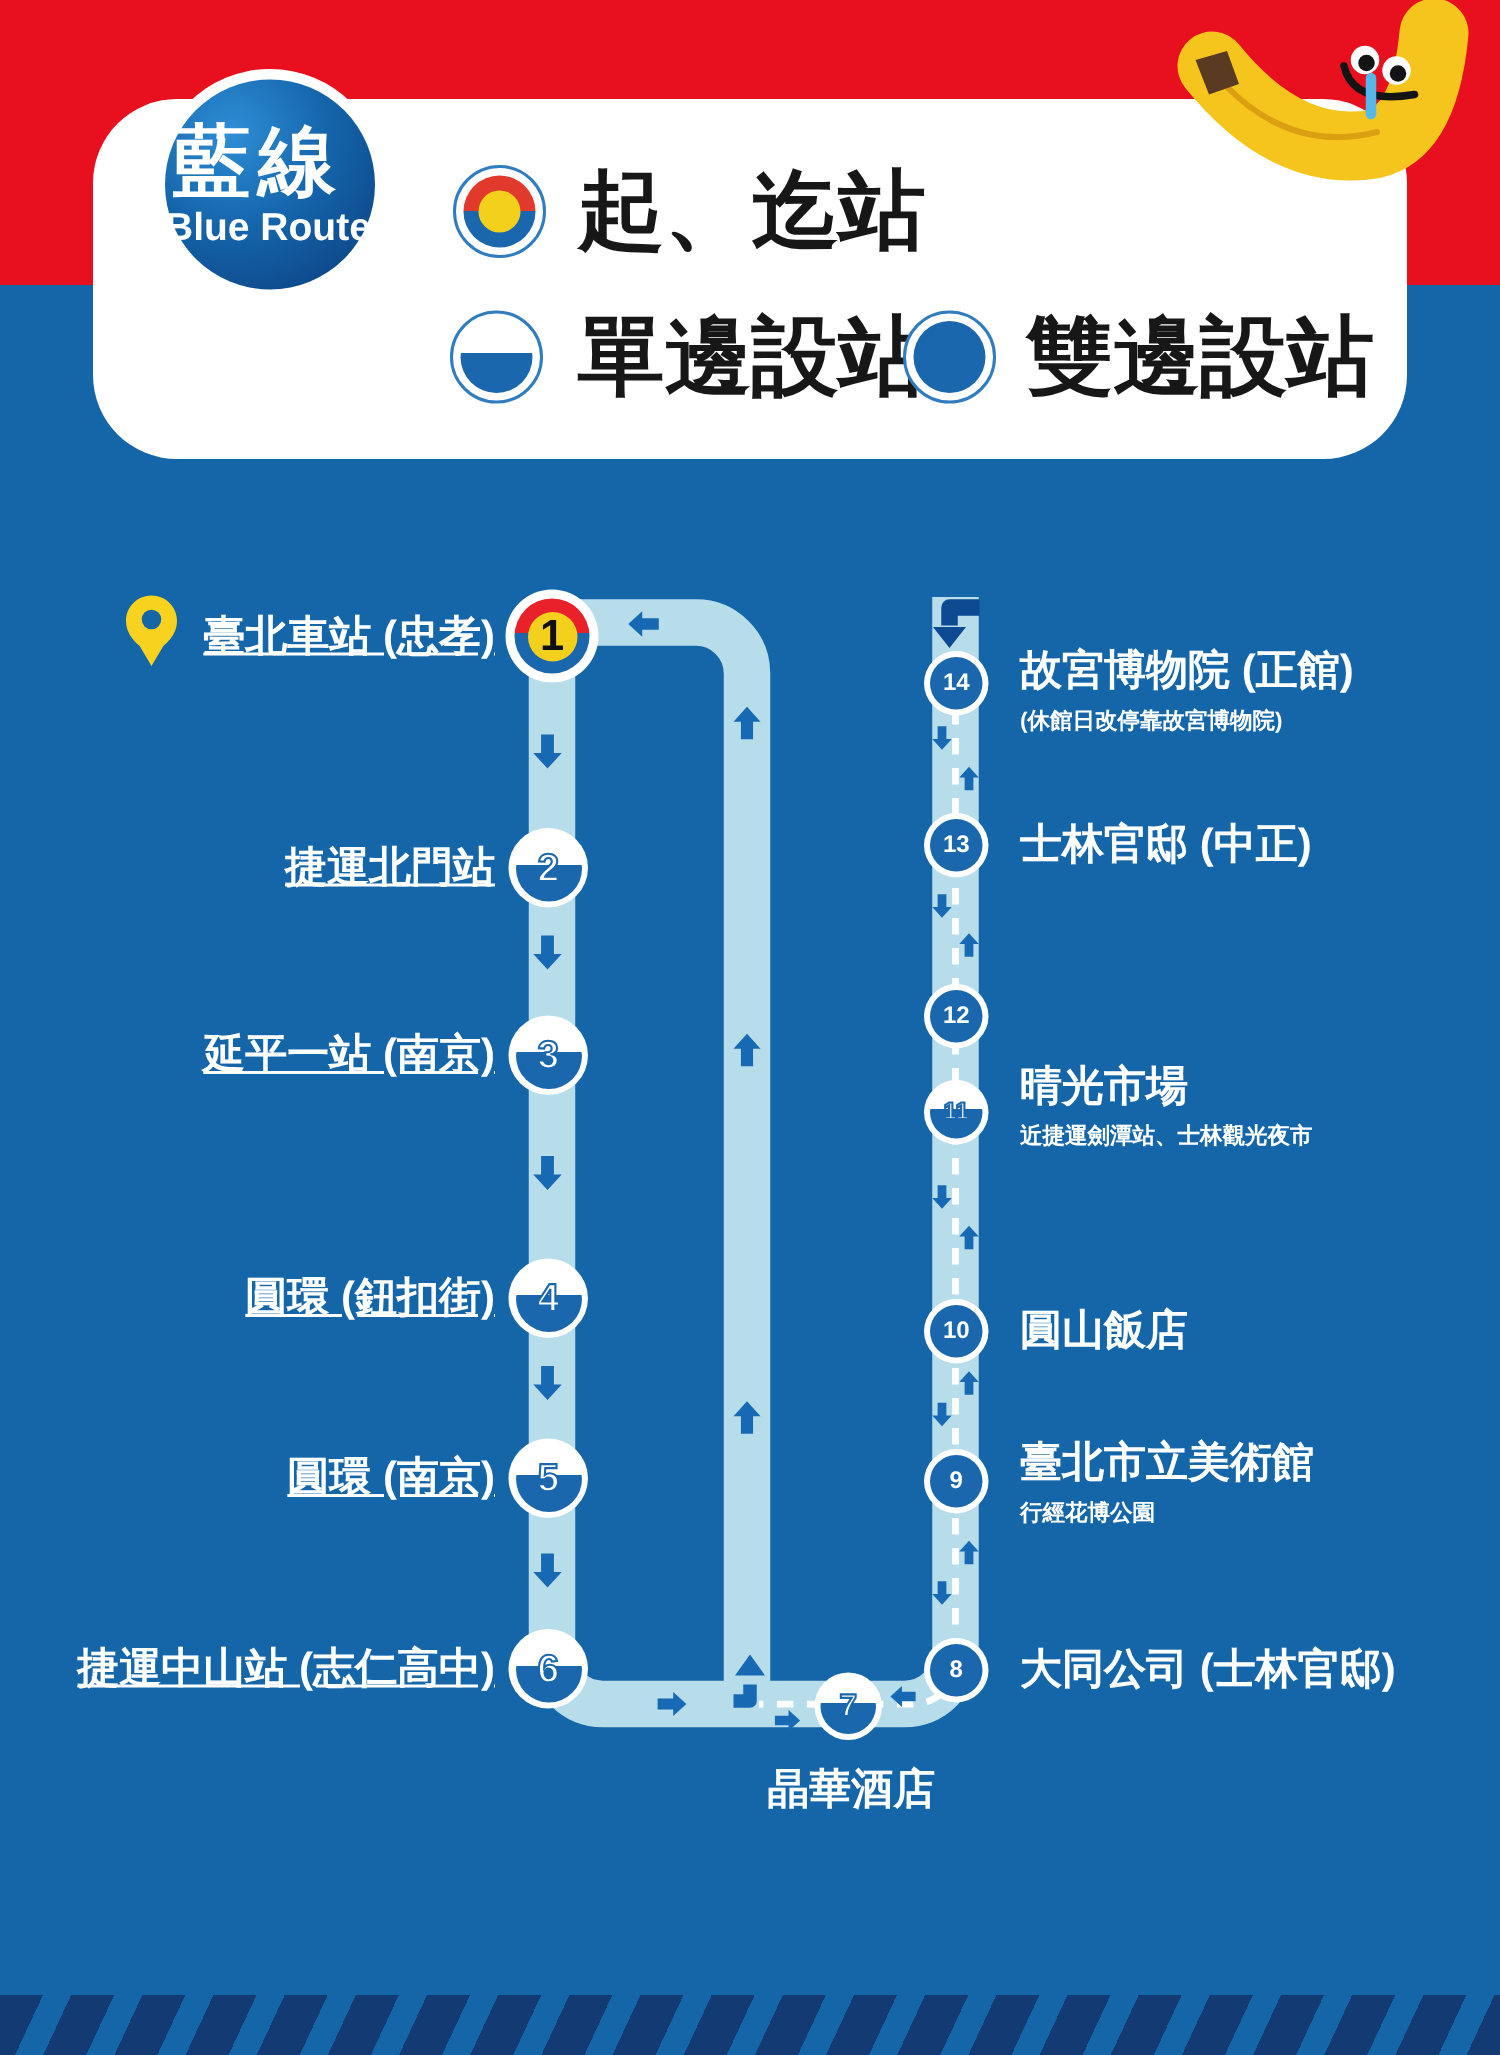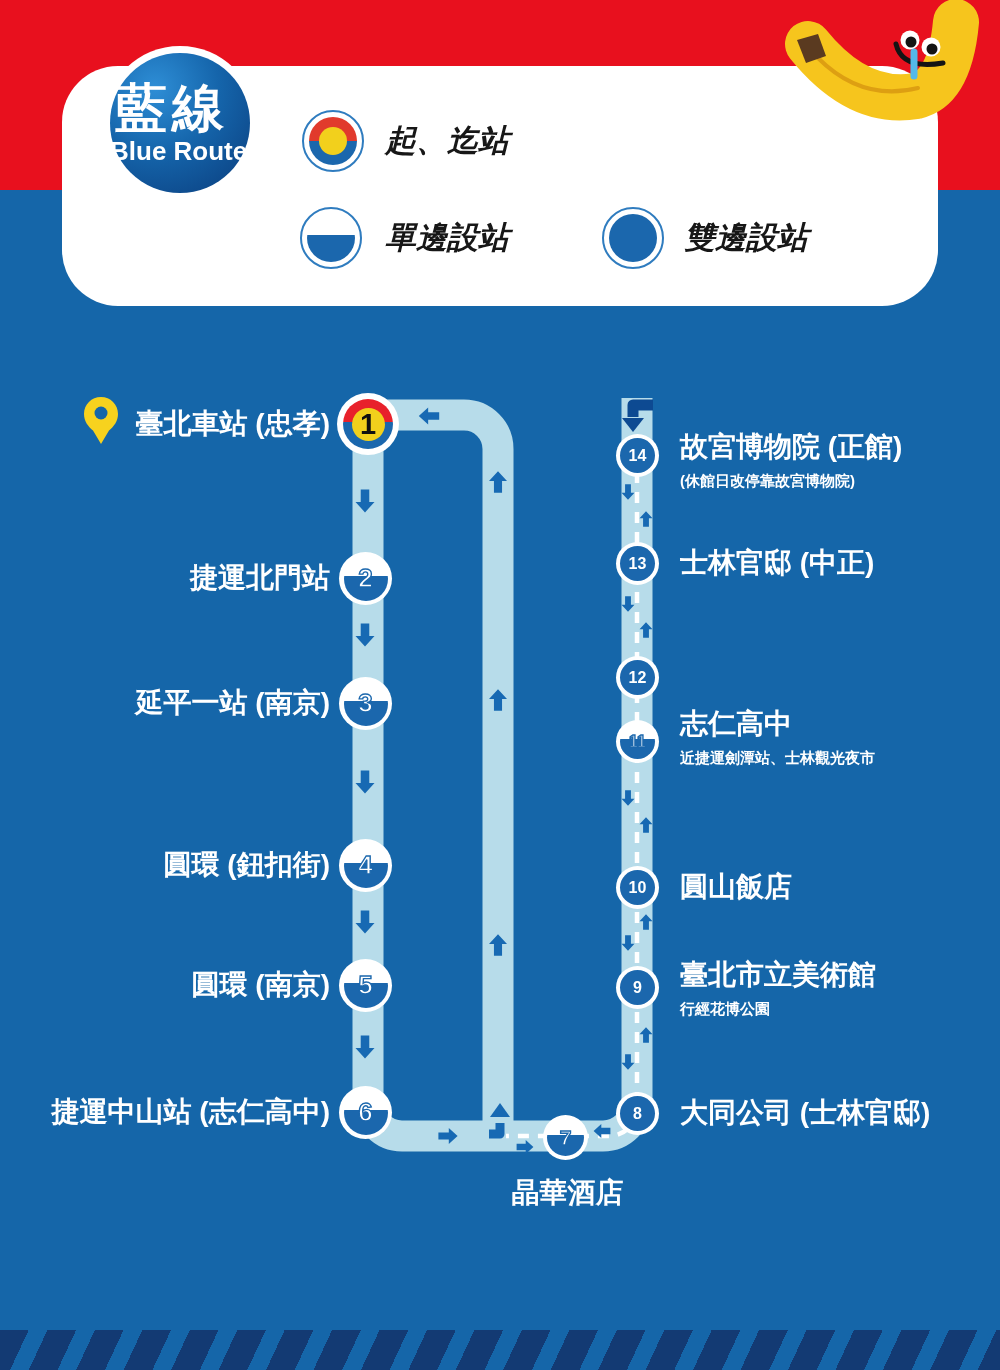--- a/index.html
+++ b/index.html
@@ -15,39 +15,39 @@
                display:flex;flex-direction:column;justify-content:center;color:#fff;}
   .badge-title{font-size:52px;font-weight:700;letter-spacing:5px;line-height:56px;margin-left:5px;}
   .badge-sub{font-size:26px;font-weight:700;line-height:30px;}
   .licon{position:absolute;width:62px;height:62px;border-radius:50%;border:2.5px solid #2f7cbf;
          background:#fff;box-sizing:border-box;display:flex;align-items:center;justify-content:center;}
   .ldisc{width:48px;height:48px;border-radius:50%;position:relative;}
   .ldisc.terminal{background:linear-gradient(180deg,#e13a2c 0 50%,#1b67ad 50% 100%);}
   .ldisc.terminal::after{content:"";position:absolute;inset:10px;border-radius:50%;background:#f2d01c;}
   .ldisc.single{background:linear-gradient(180deg,#ffffff 0 44%,#1b67ad 44% 100%);}
   .ldisc.double{background:#1b67ad;}
-  .llabel{position:absolute;font-size:31px;font-weight:700;color:#171717;line-height:62px;white-space:nowrap;font-style:italic;}
+  .llabel{position:absolute;font-size:58px;font-weight:700;color:#171717;line-height:62px;white-space:nowrap;}
   .mascot{position:absolute;left:770px;top:0;width:230px;height:145px;}
   .route{position:absolute;left:0;top:0;width:1000px;height:1370px;}
   .mk{position:absolute;border-radius:50%;background:#ffffff;display:flex;align-items:center;justify-content:center;}
   .mk .core{border-radius:50%;display:flex;align-items:center;justify-content:center;font-weight:700;}
   .sz62{width:62px;height:62px}.sz62 .core{width:50px;height:50px}
   .sz53{width:53px;height:53px}.sz53 .core{width:44px;height:44px;font-size:26px}
   .sz45{width:45px;height:45px}.sz45 .core{width:37px;height:37px;font-size:21px}
   .sz43{width:43px;height:43px}.sz43 .core{width:35px;height:35px;font-size:16px}
   .core.half{background:linear-gradient(180deg,#ffffff 0 44%,#1b67ad 44% 100%);color:#fff;
              -webkit-text-stroke:1.4px #1b67ad;}
   .core.solid{background:#1b67ad;color:#fff;}
   .core.term{background:linear-gradient(180deg,#e8212b 0 46%,#1b67ad 46% 100%);}
   .term-yellow{width:33px;height:33px;border-radius:50%;background:#f2d01c;display:flex;
                align-items:center;justify-content:center;font-size:29px;font-weight:700;color:#101010;}
   .lbl{position:absolute;color:#ffffff;white-space:nowrap;}
   .lbl-main{font-size:28px;font-weight:700;line-height:34px;}
   .lbl-sub{font-size:15px;font-weight:600;line-height:26px;margin-top:4px;}
-  .lbl.leftcol{}
+  .lbl.leftcol{text-decoration:underline;}
   .lbl.ctr{text-align:center;}
 </style>
 </head>
 <body>
 
 <div class="page">
 
   <div class="banner"></div>
   <div class="stripes"></div>
   <div class="card"></div>
@@ -198,21 +198,21 @@
     <div class="lbl-main">大同公司 (士林官邸)</div>
     </div>
   <div class="lbl" style="left:680px;top:958px">
     <div class="lbl-main">臺北市立美術館</div>
     <div class="lbl-sub">行經花博公園</div>
     </div>
   <div class="lbl" style="left:680px;top:870px">
     <div class="lbl-main">圓山飯店</div>
     </div>
   <div class="lbl" style="left:680px;top:707px">
-    <div class="lbl-main">志仁高中</div>
+    <div class="lbl-main">晴光市場</div>
     <div class="lbl-sub">近捷運劍潭站、士林觀光夜市</div>
     </div>
   <div class="lbl" style="left:680px;top:546px">
     <div class="lbl-main">士林官邸 (中正)</div>
     </div>
   <div class="lbl" style="left:680px;top:430px">
     <div class="lbl-main">故宮博物院 (正館)</div>
     <div class="lbl-sub">(休館日改停靠故宮博物院)</div>
     </div>
 

